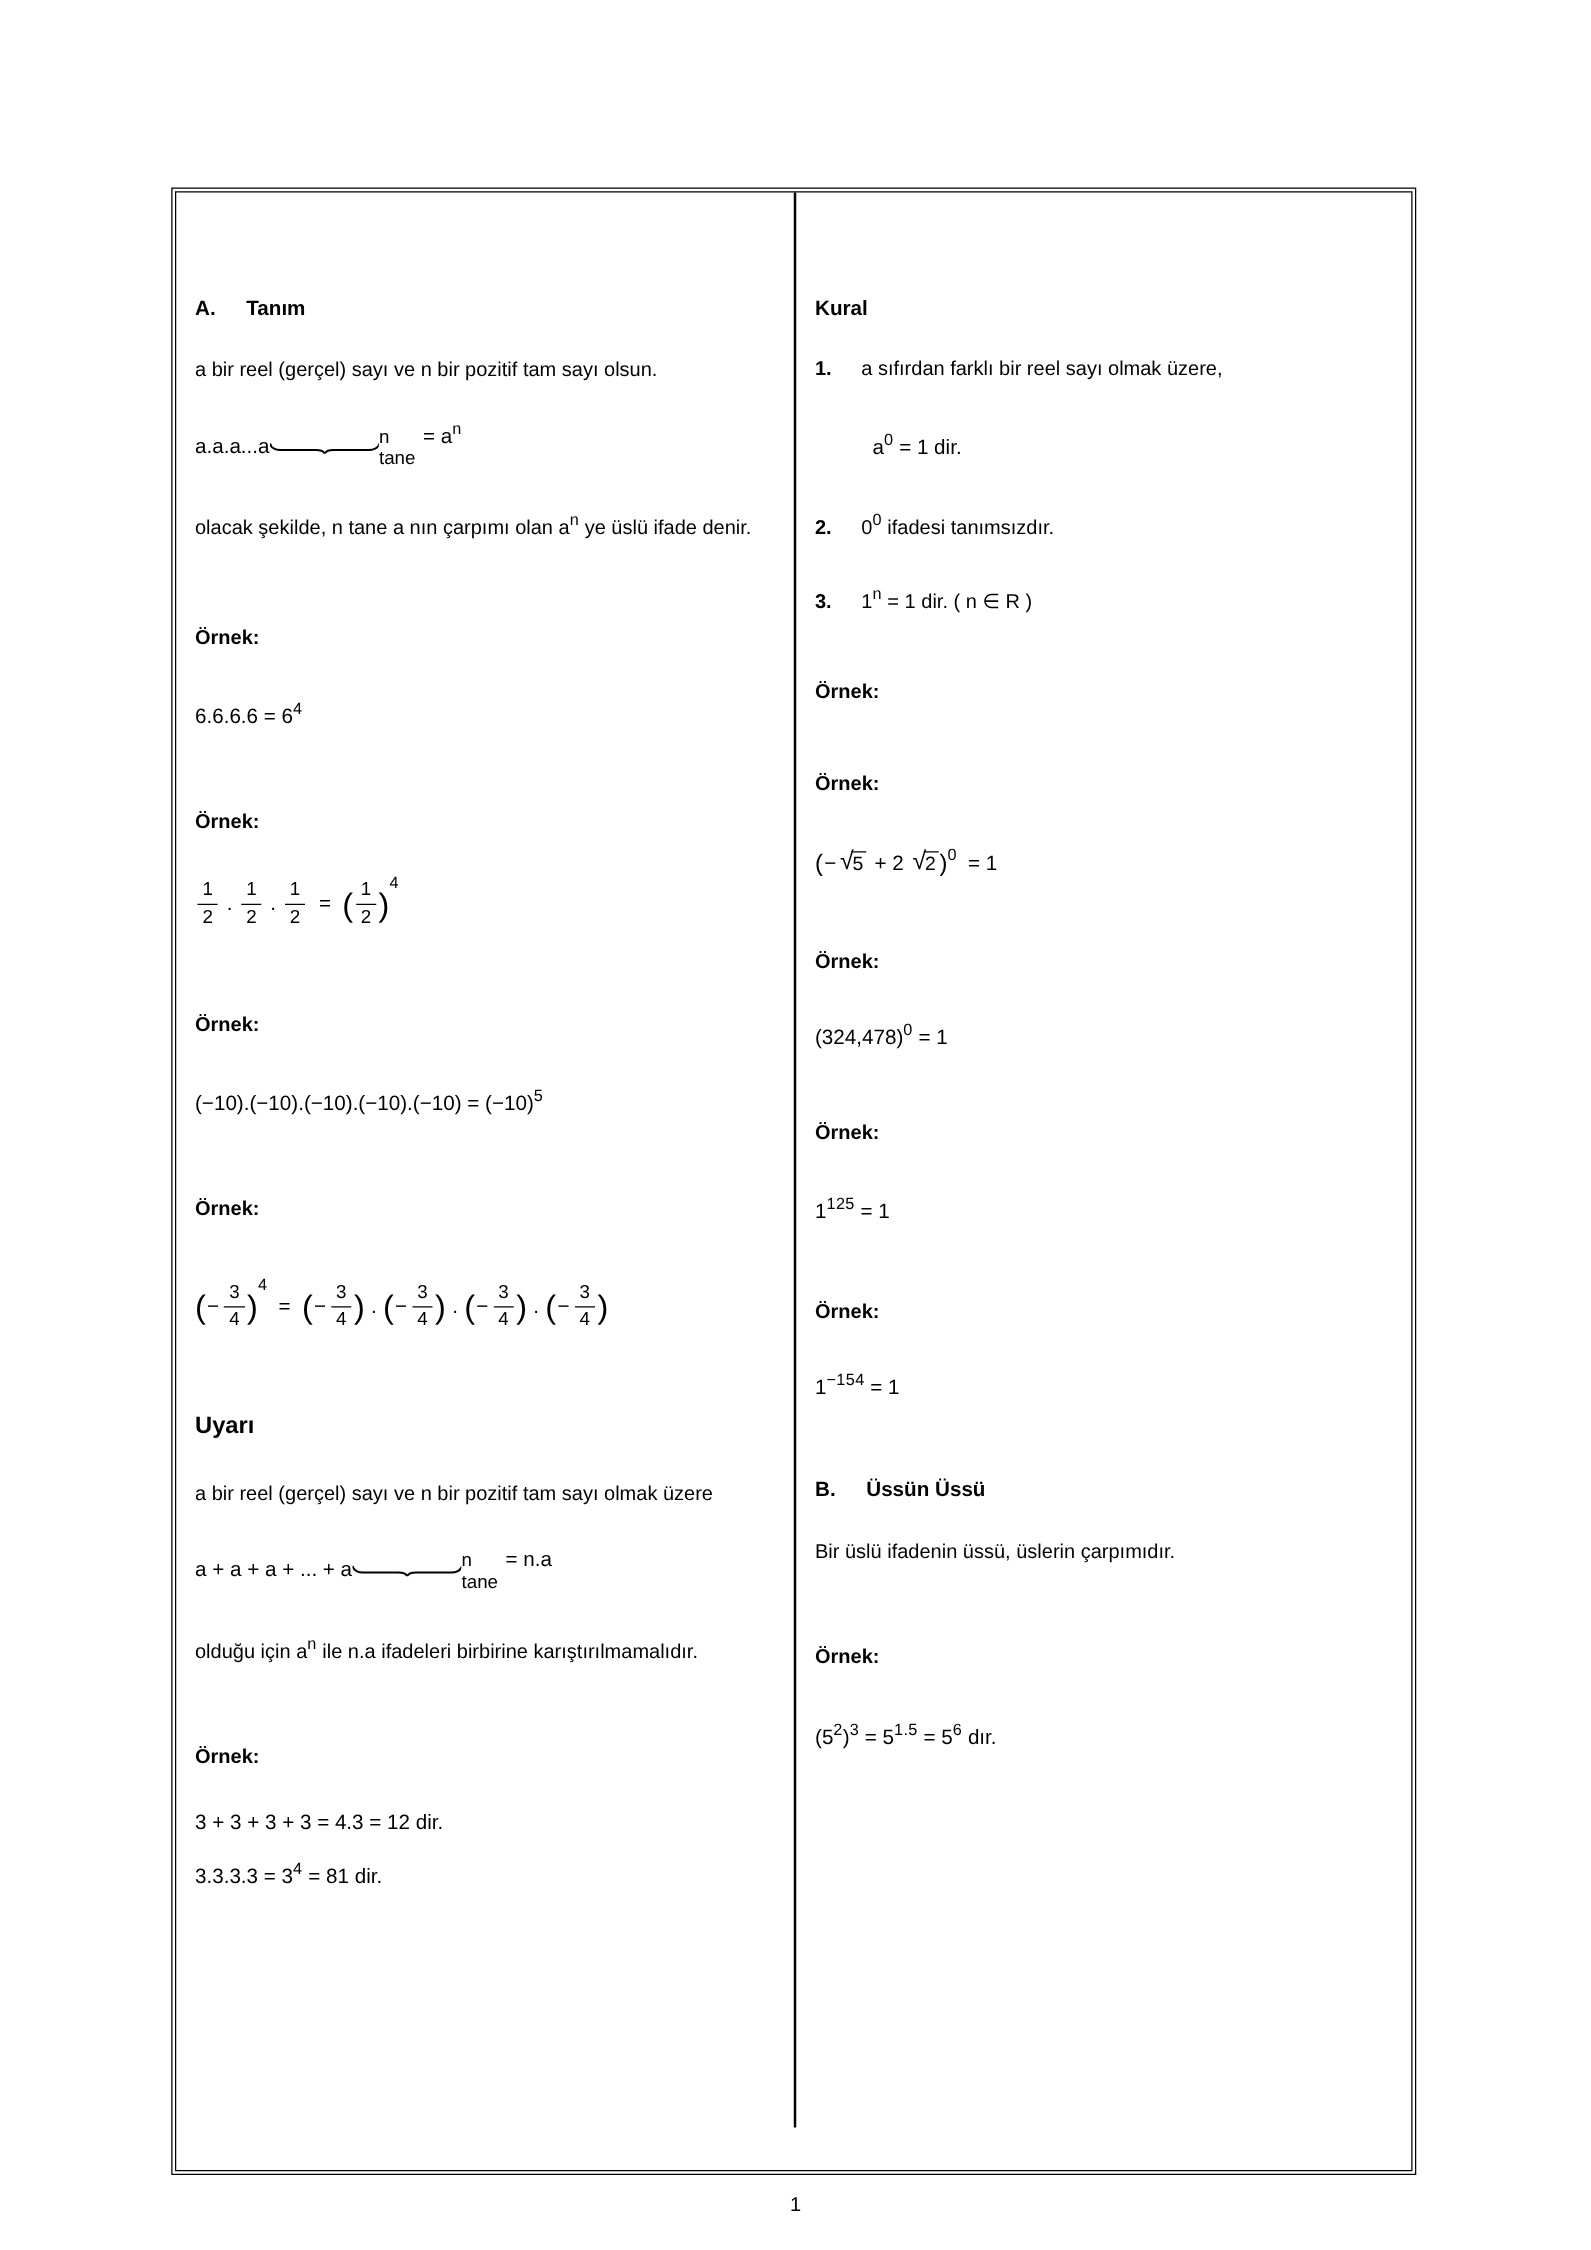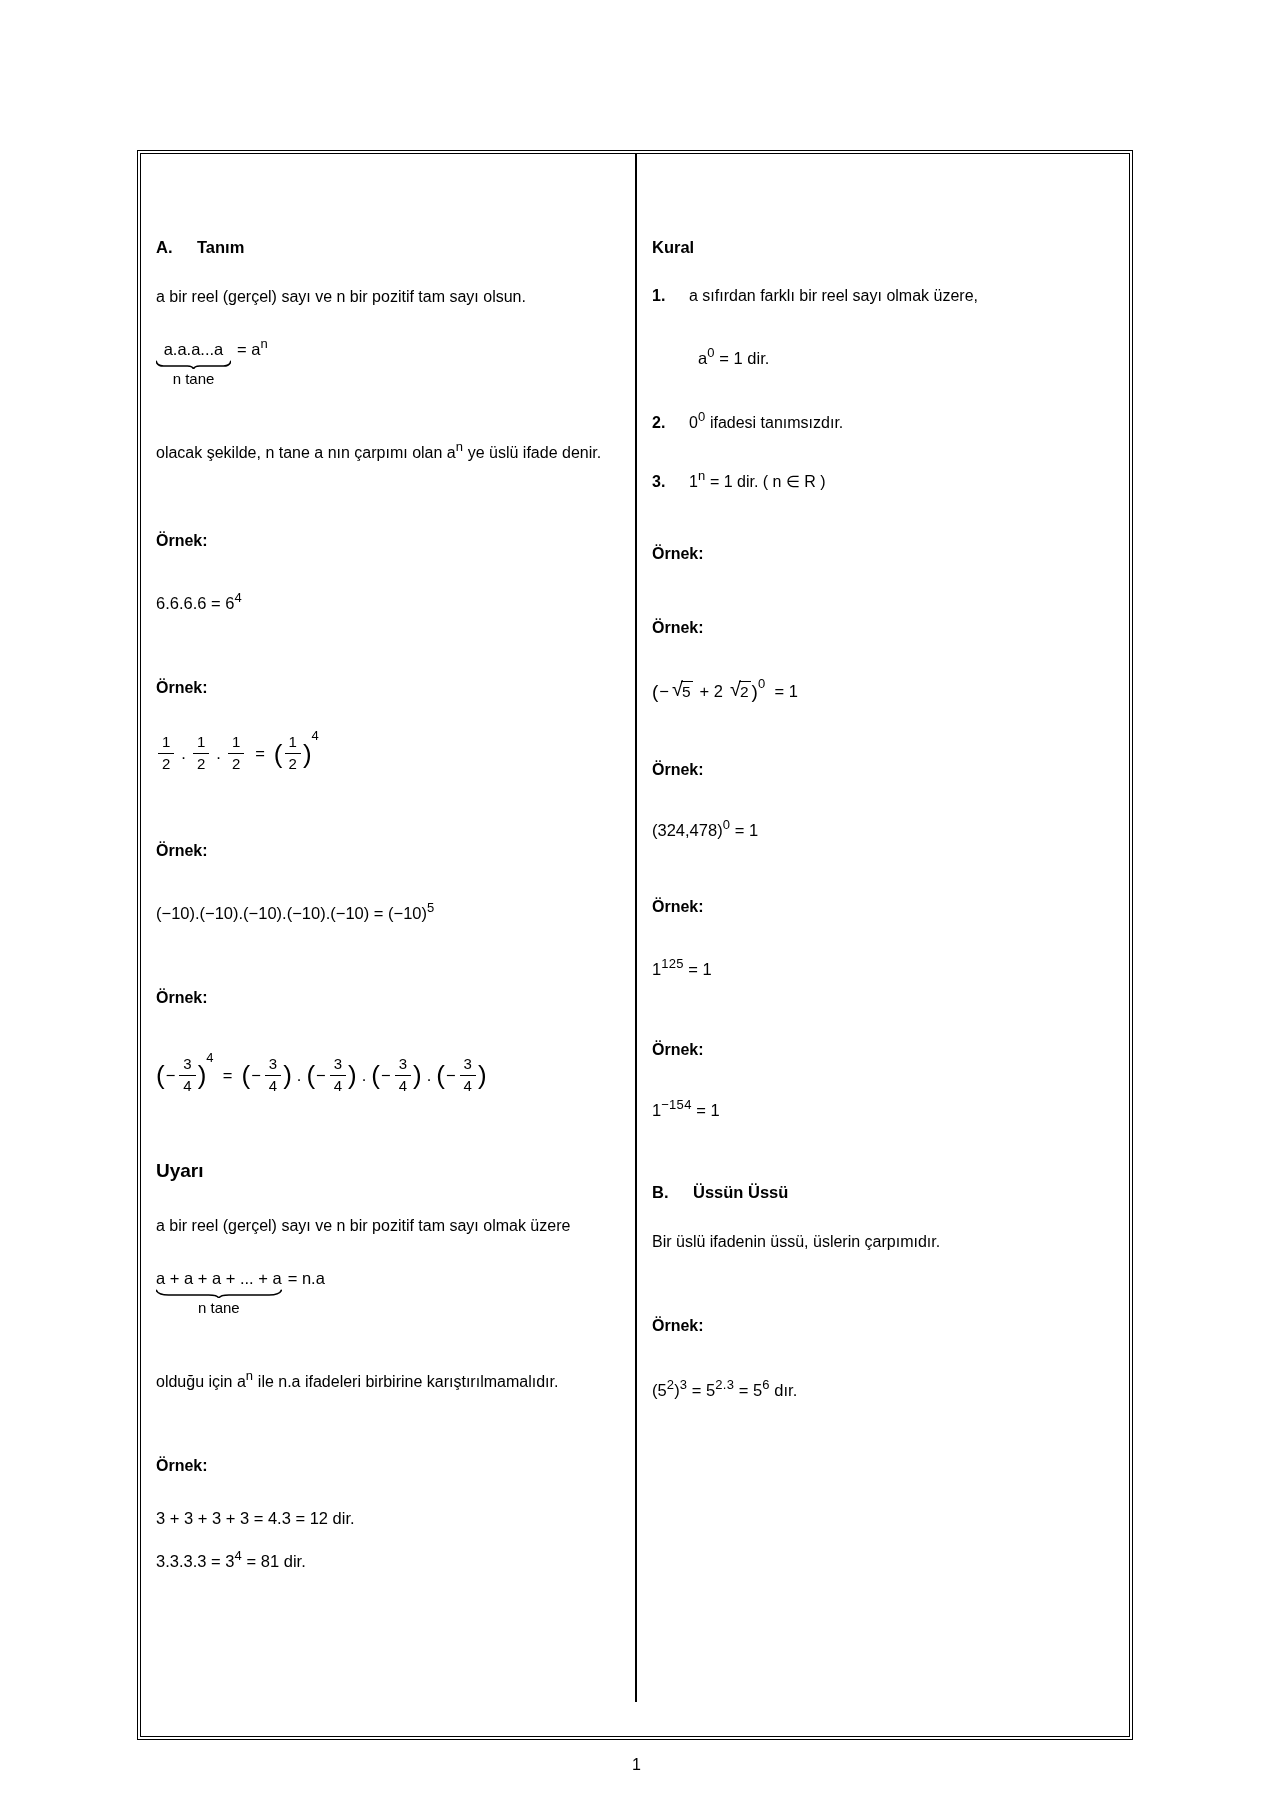--- a/index.html
+++ b/index.html
@@ -43,39 +43,39 @@
   .frac .den { padding-top:1px; }
 
   .mdot { margin:0 5px; }
   .meq  { margin:0 9px; }
   .meq2 { margin-left:9px; }
   .minus { margin:0 2px 0 1px; }
   .plus { margin:0 6px; }
   .paren  { font-size:26px; line-height:1; font-weight:400; }
   .paren2 { font-size:19px; line-height:1; }
 
-  .ub-group { display:inline-flex; flex-direction:column; align-items:center; }
+  .ub-group { display:inline-flex; align-items:center; }
   .ub-top { white-space:nowrap; }
   .ub-brace { display:block; width:100%; height:9px; margin-top:1px; }
   .ub-label { font-size:15px; margin-top:1px; }
   .after-brace { margin-left:6px; white-space:nowrap; }
 
   .sqrt { display:inline-flex; align-items:flex-start; margin:0 1px; }
   .rsym { font-size:20px; line-height:1; margin-top:-2px; }
   .rad  { border-top:1.5px solid #000; padding:1px 2px 0 1px; margin-left:-2px; font-size:15.5px; }
 
   .rule { display:flex; font-size:16px; line-height:1.4; }
   .rule-no { font-weight:bold; width:37px; flex:none; }
   .indent46 { margin-left:46px; }
 
   .page-number { position:absolute; left:0; right:0; top:1756px; text-align:center; font-size:16px; }
 
   .mt20{margin-top:20px}.mt28{margin-top:28px}.mt32{margin-top:32px}.mt36{margin-top:36px}
   .mt40{margin-top:40px}.mt42{margin-top:42px}.mt44{margin-top:44px}.mt48{margin-top:48px}
-  .mt52{margin-top:52px}.mt54{margin-top:54px}.mt56{margin-top:56px}.mt60{margin-top:60px}
+  .mt52{margin-top:52px}.mt54{margin-top:36px}.mt56{margin-top:56px}.mt60{margin-top:60px}
   .mt64{margin-top:64px}.mt68{margin-top:68px}.mt84{margin-top:84px}
 </style>
 </head>
 <body>
 
 <div class="doc-box">
 
   <div class="columns">
 
     <div class="col left">
@@ -264,19 +264,19 @@
       <div class="sec-heading mt60">
         <span class="sec-letter">B.</span>
         <span>Üssün Üssü</span>
       </div>
 
       <p class="body-text mt28">Bir üslü ifadenin üssü, üslerin çarpımıdır.</p>
 
 
       <div class="ornek mt64">Örnek:</div>
 
-      <div class="math-text mt44"><span>(</span><span>5</span><span class="e">2</span><span>)</span><span class="e">3</span><span> = 5</span><span class="e">2.3</span><span> = 5</span><span class="e">6</span><span> dır.</span></div>
+      <div class="math-text mt44"><span>(</span><span>5</span><span class="e">2</span><span>)</span><span class="e">3</span><span> = 5</span><span class="e">1.5</span><span> = 5</span><span class="e">6</span><span> dır.</span></div>
 
     </div>
   </div>
 </div>
 
 <div class="page-number">1</div>
 
 </body></html>

